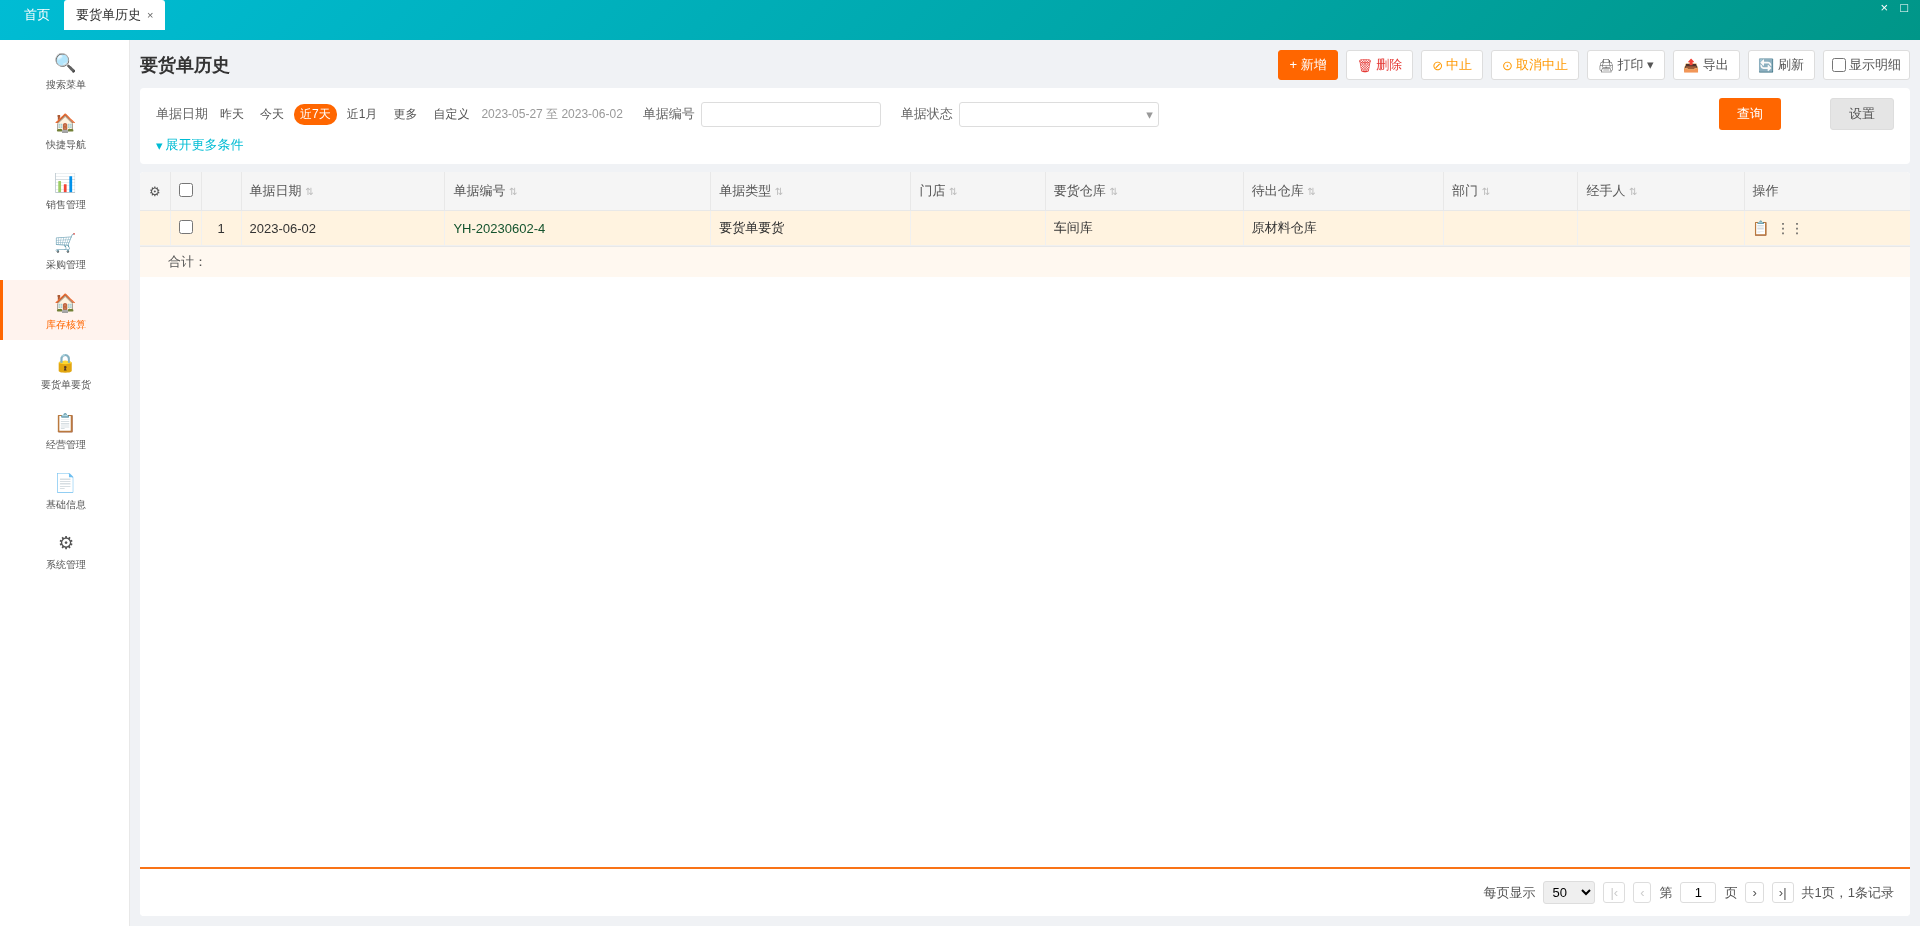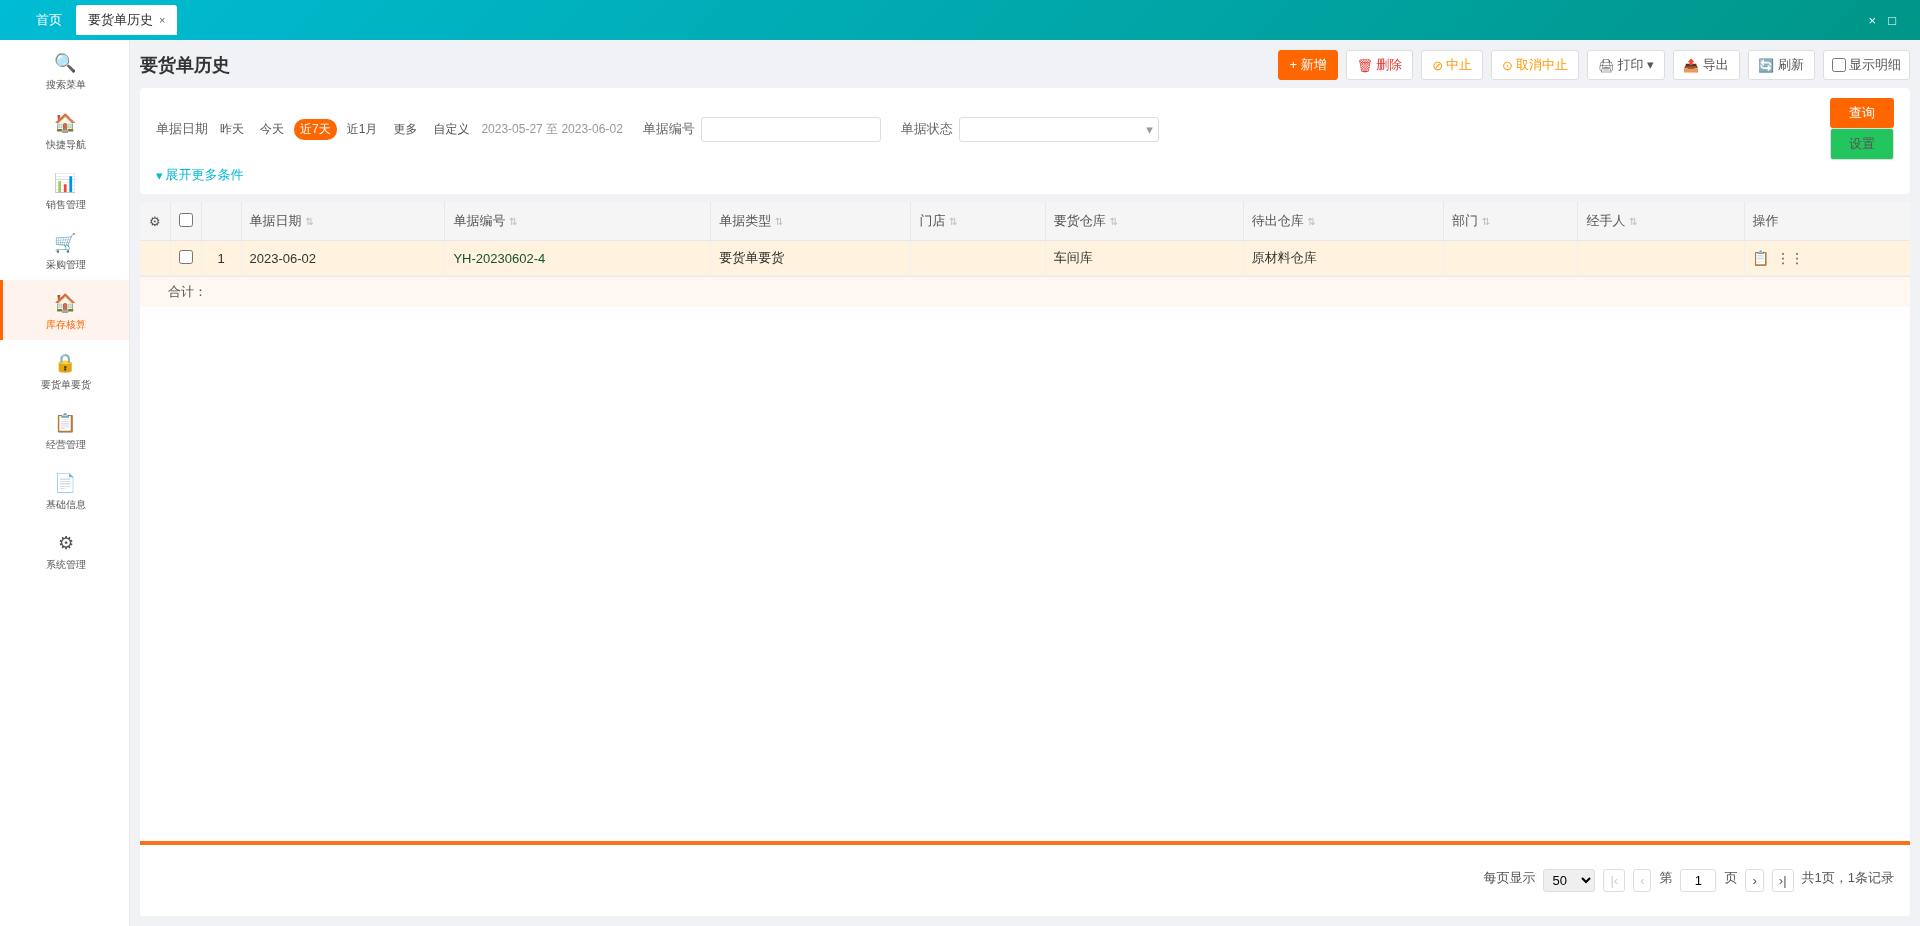--- a/index.html
+++ b/index.html
@@ -3,22 +3,22 @@
   <meta charset="utf-8">
   <style>
     * { box-sizing: border-box; margin: 0; padding: 0; font-family: 'Microsoft YaHei', Arial, sans-serif; font-size: 13px; }
     body { display: flex; flex-direction: column; height: 926px; overflow: hidden; background: #f0f2f5; }
 
     
     .top-bar {
       height: 40px;
       background: linear-gradient(135deg, #00bcd4, #009688);
       display: flex;
-      align-items: center;
-      padding: 0 24px;
+      align-items: flex-start;
+      padding: 0 12px;
       gap: 2px;
       flex-shrink: 0;
     }
     .tab-item {
       height: 30px;
       padding: 0 12px;
       display: flex;
       align-items: center;
       gap: 6px;
       cursor: pointer;
@@ -218,42 +218,43 @@
       align-items: center;
       gap: 3px;
       color: #00bcd4;
       cursor: pointer;
       font-size: 12px;
       margin-top: 6px;
     }
 
     .filter-actions {
       display: flex;
-      flex-direction: column;
-      gap: 0;
+      flex-direction: row;
+      gap: 20px;
       margin-left: auto;
       padding-left: 38px;
     }
     .query-btn {
       background: #ff6600;
       color: #fff;
       border: none;
       border-radius: 3px;
       padding: 6px 18px;
       cursor: pointer;
       font-size: 13px;
     }
     .settings-btn {
-      background: #22c55e;
+      background: #e5e5e5;
       color: #555;
       border: 1px solid #ddd;
       border-radius: 3px;
       padding: 6px 18px;
       cursor: pointer;
       font-size: 13px;
+      margin-left: 29px;
     }
 
     
     .table-container {
       background: #fff;
       border-radius: 4px;
       flex: 1;
       overflow: auto;
       display: flex;
       flex-direction: column;
@@ -298,25 +299,26 @@
     .table-footer {
       background: #fff8f0;
       padding: 6px 28px;
       color: #555;
       font-size: 13px;
       border-top: 1px solid #e8e8e8;
       flex-shrink: 0;
     }
     .pagination-bar {
       background: #fff;
-      padding: 24px 16px;
-      display: flex;
+      padding: 12px 16px;
+      display: flex;
+      align-items: center;
       justify-content: flex-end;
       gap: 8px;
-      border-top: 4px solid #f97316;
+      border-top: 2px solid #f97316;
       font-size: 13px;
       color: #555;
       flex-shrink: 0;
     }
     .page-size-select {
       border: 1px solid #ddd;
       border-radius: 3px;
       padding: 2px 4px;
       font-size: 13px;
     }

